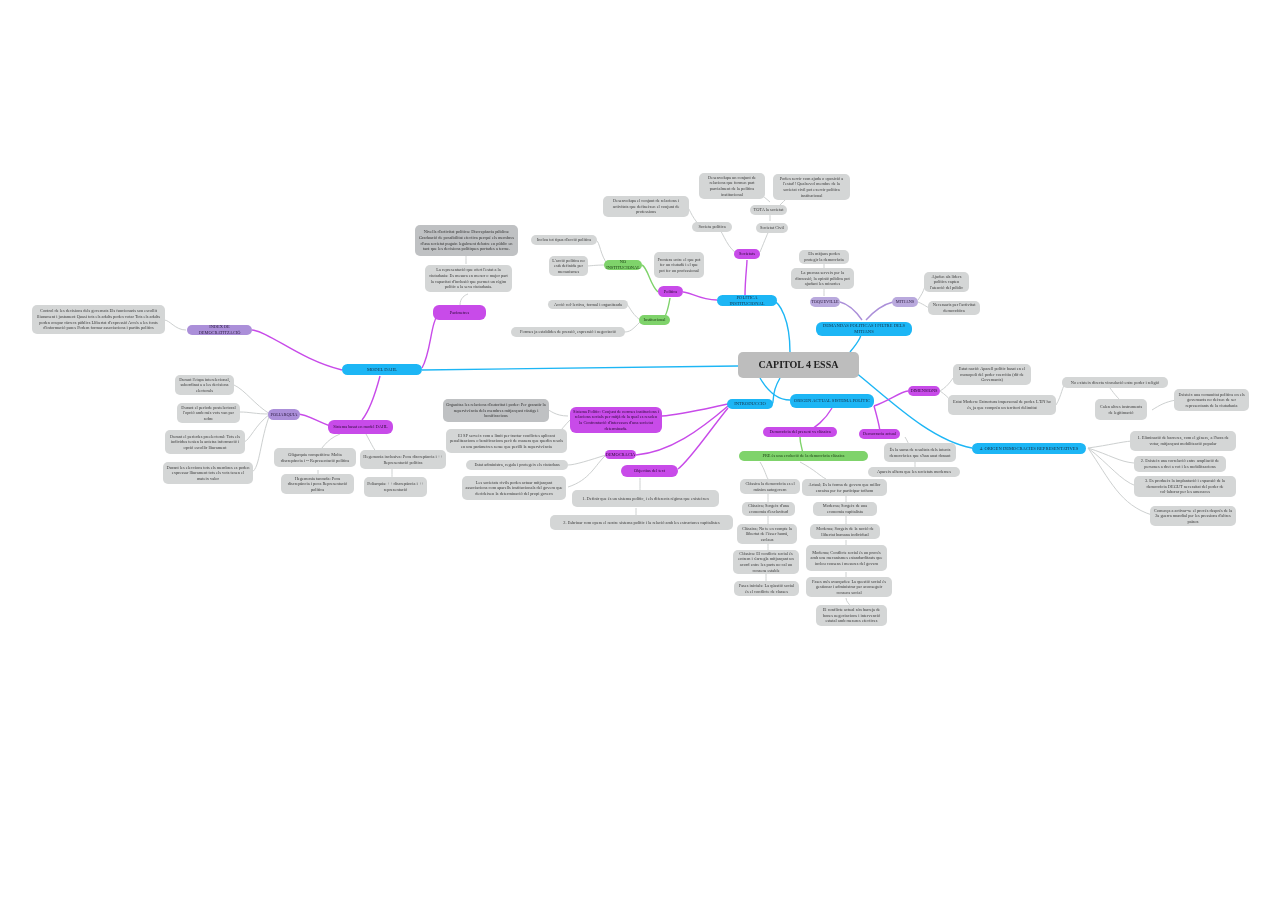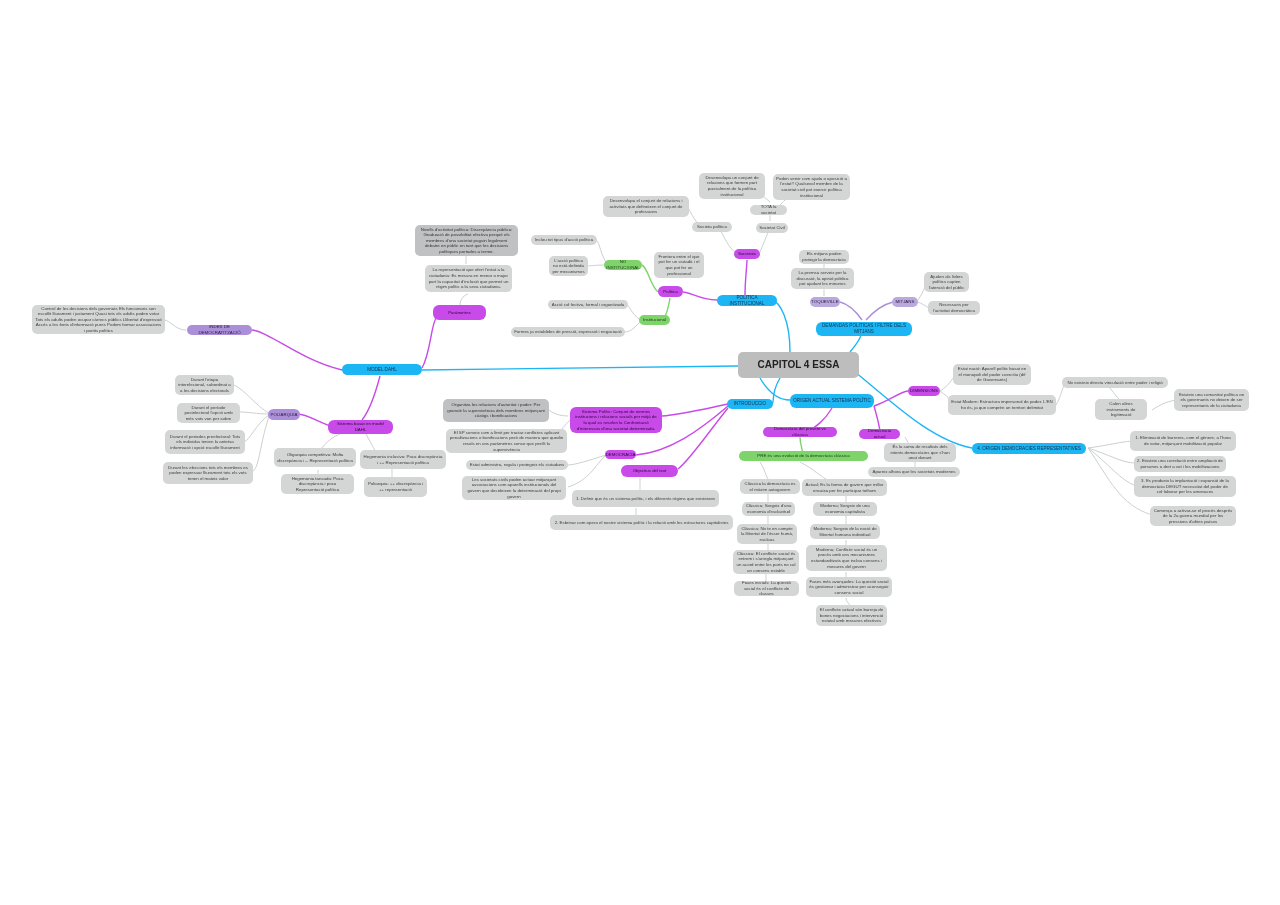--- a/index.html
+++ b/index.html
@@ -1,17 +1,17 @@
 <!DOCTYPE html>
 <html><head>
 <meta charset="utf-8">
 <style>
   html, body { margin:0; padding:0; background:#ffffff; }
   body { width:1280px; height:905px; position:relative; overflow:hidden; font-family:"Liberation Sans", sans-serif; }
-  #canvas { position:absolute; left:0; top:0; width:1280px; height:905px; }
+  #canvas { position:absolute; left:0; top:0; width:1280px; height:905px;font-family:Liberation Serif, serif; }
   svg.links { position:absolute; left:0; top:0; width:1280px; height:905px; }
   .node { position:absolute; box-sizing:border-box; display:flex; align-items:center; justify-content:center; text-align:center; font-size:4.4px; line-height:5.6px; color:#333; border-radius:5px; padding:1px 3px; overflow:hidden; }
   .gray { background:#d4d6d6; color:#3a3a3a; }
   .dgray { background:#bfc1c3; color:#333; }
   .blue { background:#1db6f5; color:#14324a; font-size:4.6px; border-radius:6px; }
   .purple { background:#c84be9; color:#2b0a37; border-radius:6px; }
   .lav { background:#ab8fd9; color:#2b1b40; border-radius:6px; }
   .lav2 { background:#b9a9dd; color:#2b1b40; border-radius:6px; }
   .green { background:#7fd36b; color:#183a10; border-radius:6px; }
   .central { background:#bdbdbd; color:#222; font-weight:bold; font-size:10px; border-radius:5px; }

